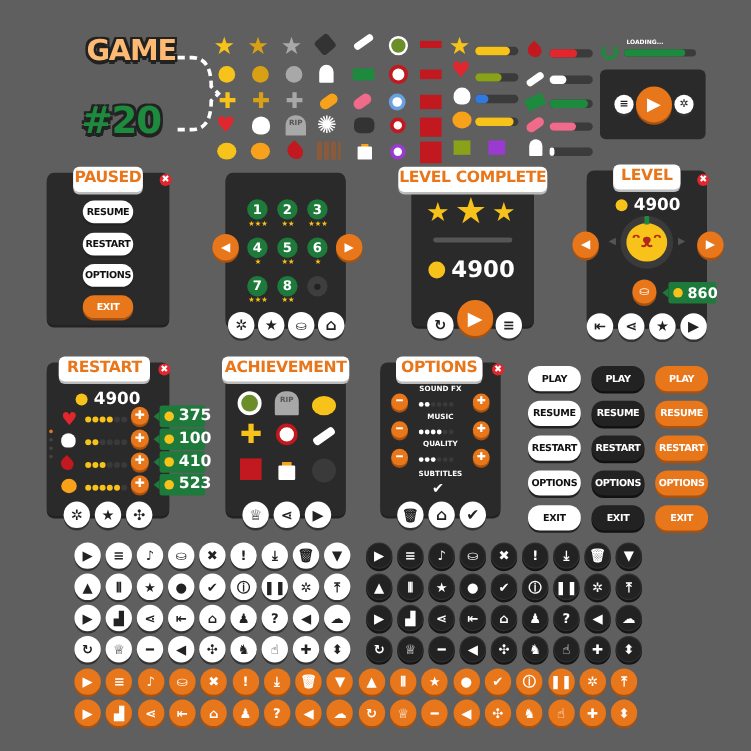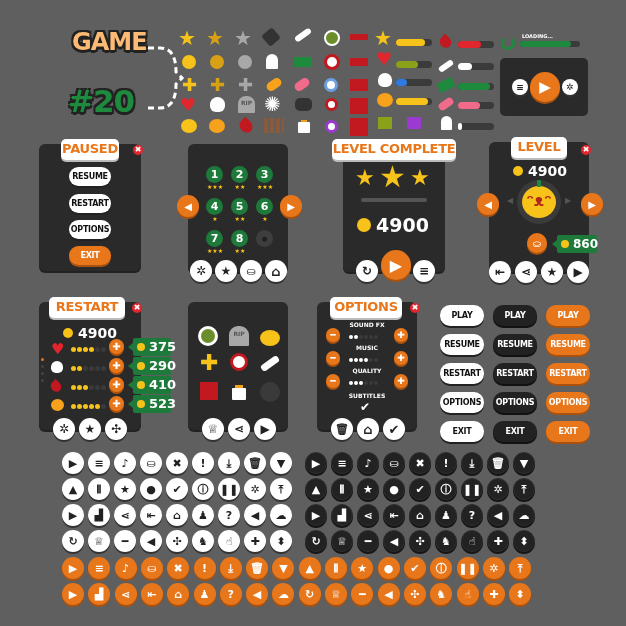--- a/index.html
+++ b/index.html
@@ -243,21 +243,21 @@
         <div class="abs" style="left: 0px; top: 0px; width: 140px; height: 18px;">
           <div class="abs" style="left:12px;top:1px"><span style="color:#e2262e;font-size:15px;line-height:15px">♥</span></div>
       <div class="abs" style="left:32px;top:6px;white-space:nowrap;line-height:5px"><span class="dot on"></span><span class="dot on"></span><span class="dot on"></span><span class="dot on"></span><span class="dot "></span><span class="dot "></span></div>
       <div class="circ co" style="left:70px;top:1px;width:15px;height:15px;font-size:10px">✚</div>
       <div class="tag" style="left:94px;top:0;width:38px"><span class="coin"></span><span>375</span></div>
         </div>
         <div class="abs" style="left: 0px; top: 19px; width: 140px; height: 18px;">
           <div class="abs" style="left:12px;top:1px"><span style="display:inline-block;width:12px;height:12px;background:#fff;border-radius:50% 50% 40% 40%"></span></div>
       <div class="abs" style="left:32px;top:6px;white-space:nowrap;line-height:5px"><span class="dot on"></span><span class="dot on"></span><span class="dot "></span><span class="dot "></span><span class="dot "></span><span class="dot "></span></div>
       <div class="circ co" style="left:70px;top:1px;width:15px;height:15px;font-size:10px">✚</div>
-      <div class="tag" style="left:94px;top:0;width:38px"><span class="coin"></span><span>290</span></div>
+      <div class="tag" style="left:94px;top:0;width:38px"><span class="coin"></span><span>100</span></div>
         </div>
         <div class="abs" style="left: 0px; top: 38px; width: 140px; height: 18px;">
           <div class="abs" style="left:12px;top:1px"><span style="display:inline-block;width:10px;height:11px;background:#c1191f;border-radius:50% 0 50% 50%;transform:rotate(-45deg)"></span></div>
       <div class="abs" style="left:32px;top:6px;white-space:nowrap;line-height:5px"><span class="dot on"></span><span class="dot on"></span><span class="dot on"></span><span class="dot "></span><span class="dot "></span><span class="dot "></span></div>
       <div class="circ co" style="left:70px;top:1px;width:15px;height:15px;font-size:10px">✚</div>
       <div class="tag" style="left:94px;top:0;width:38px"><span class="coin"></span><span>410</span></div>
         </div>
         <div class="abs" style="left: 0px; top: 57px; width: 140px; height: 18px;">
           <div class="abs" style="left:12px;top:1px"><span style="display:inline-block;width:13px;height:12px;background:#f7a21a;border-radius:50%"></span></div>
       <div class="abs" style="left:32px;top:6px;white-space:nowrap;line-height:5px"><span class="dot on"></span><span class="dot on"></span><span class="dot on"></span><span class="dot on"></span><span class="dot on"></span><span class="dot "></span></div>
@@ -270,20 +270,21 @@
       <div style="width:3px;height:3px;border-radius:50%;background:#444;margin-bottom:4px"></div>
       <div style="width:3px;height:3px;border-radius:50%;background:#444;margin-bottom:4px"></div>
       <div style="width:3px;height:3px;border-radius:50%;background:#444"></div>
     </div>
     <div class="circ cw" style="left:14px;top:116px;width:22px;height:22px;font-size:12px">✲</div>
     <div class="circ cw" style="left:40px;top:116px;width:22px;height:22px;font-size:12px">★</div>
     <div class="circ cw" style="left:66px;top:116px;width:22px;height:22px;font-size:12px">✣</div>
   </div>
 
   <div class="panel" style="left:188px;top:302px;width:100px;height:128px">
+    <div class="ptitle" style="left:-3px;top:-5px;width:106px">ACHIEVEMENT</div>
     <div class="abs" style="left:10px;top:24px;width:20px;height:20px;border-radius:50%;background:#6b8e2a;border:3px solid #fff"></div>
     <div class="abs" style="left:41px;top:24px;width:20px;height:20px;background:#a8a8a8;border-radius:9px 9px 1px 1px;font-size:6px;color:#555;text-align:center;line-height:16px;font-weight:bold">RIP</div>
     <div class="abs coin" style="left:72px;top:28px;width:20px;height:16px"></div>
     <div class="abs" style="left:12px;top:50px;font-size:22px;line-height:22px;color:#f7c21a;font-weight:900">✚</div>
     <div class="abs" style="left:42px;top:51px;width:18px;height:18px;border-radius:50%;background:#fff;border:3px solid #c1191f"></div>
     <div class="abs" style="left:72px;top:58px;width:20px;height:7px;background:#fff;border-radius:3px;transform:rotate(-35deg)"></div>
     <div class="abs" style="left:12px;top:80px;width:18px;height:18px;background:#c1191f"></div>
     <div class="abs" style="left:44px;top:86px;width:14px;height:12px;background:#fff;border-radius:1px;box-shadow:0 -6px 0 -3px #f7a21a"></div>
     <div class="abs" style="left:72px;top:80px;width:20px;height:20px;border-radius:50%;background:#3a3a3a"></div>
     <div class="circ cw" style="left:14px;top:116px;width:22px;height:22px;font-size:12px">♕</div>

